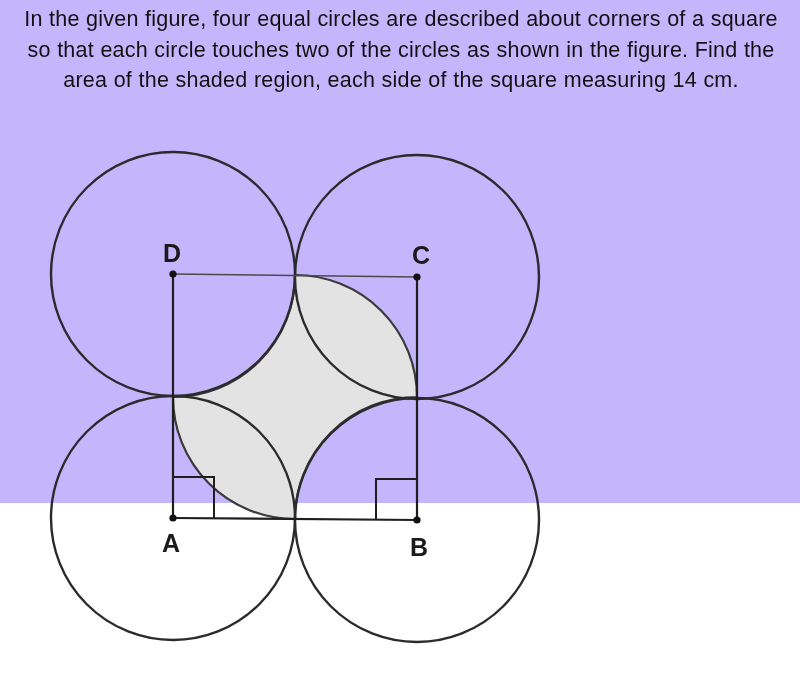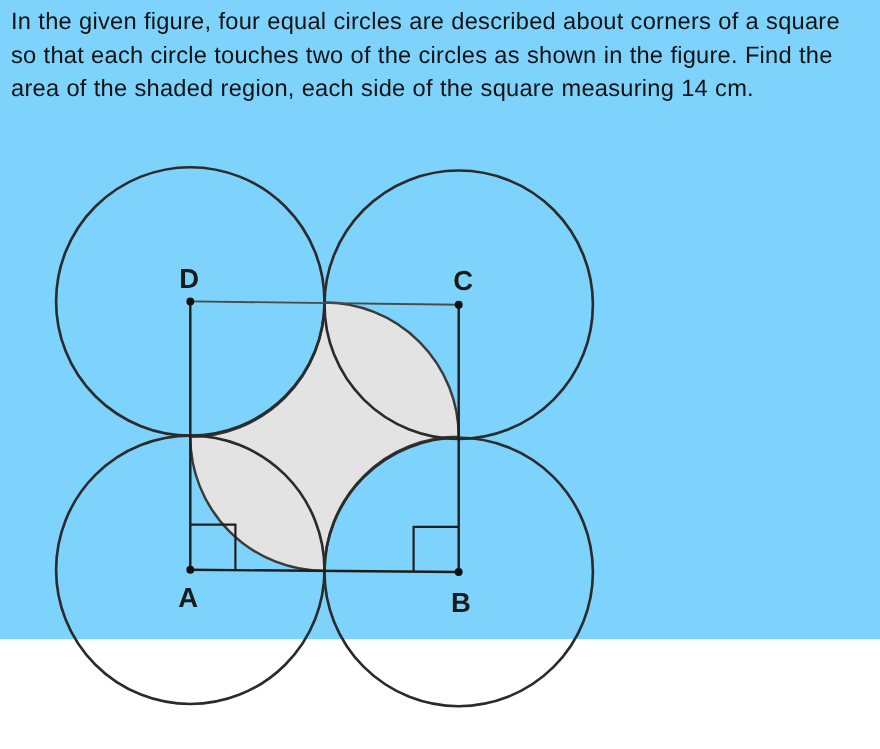--- a/index.html
+++ b/index.html
@@ -12,22 +12,23 @@
     width: 800px;
     height: 681px;
     overflow: hidden;
     font-family: "Liberation Sans", sans-serif;
     color: #000000;
     position: relative;
   }
   #page {
     position: relative;
     width: 800px;
-    height: 581px;
-    background: #7dd3fc;
+    height: 503px;
+    background: #c4b5fd;
+    text-align: center;
   }
   #question-text {
     position: absolute;
     left: 10px;
     top: 4px;
     width: 782px;
     font-size: 21.5px;
     line-height: 30.5px;
     letter-spacing: 0.01em;
     color: #111111;

